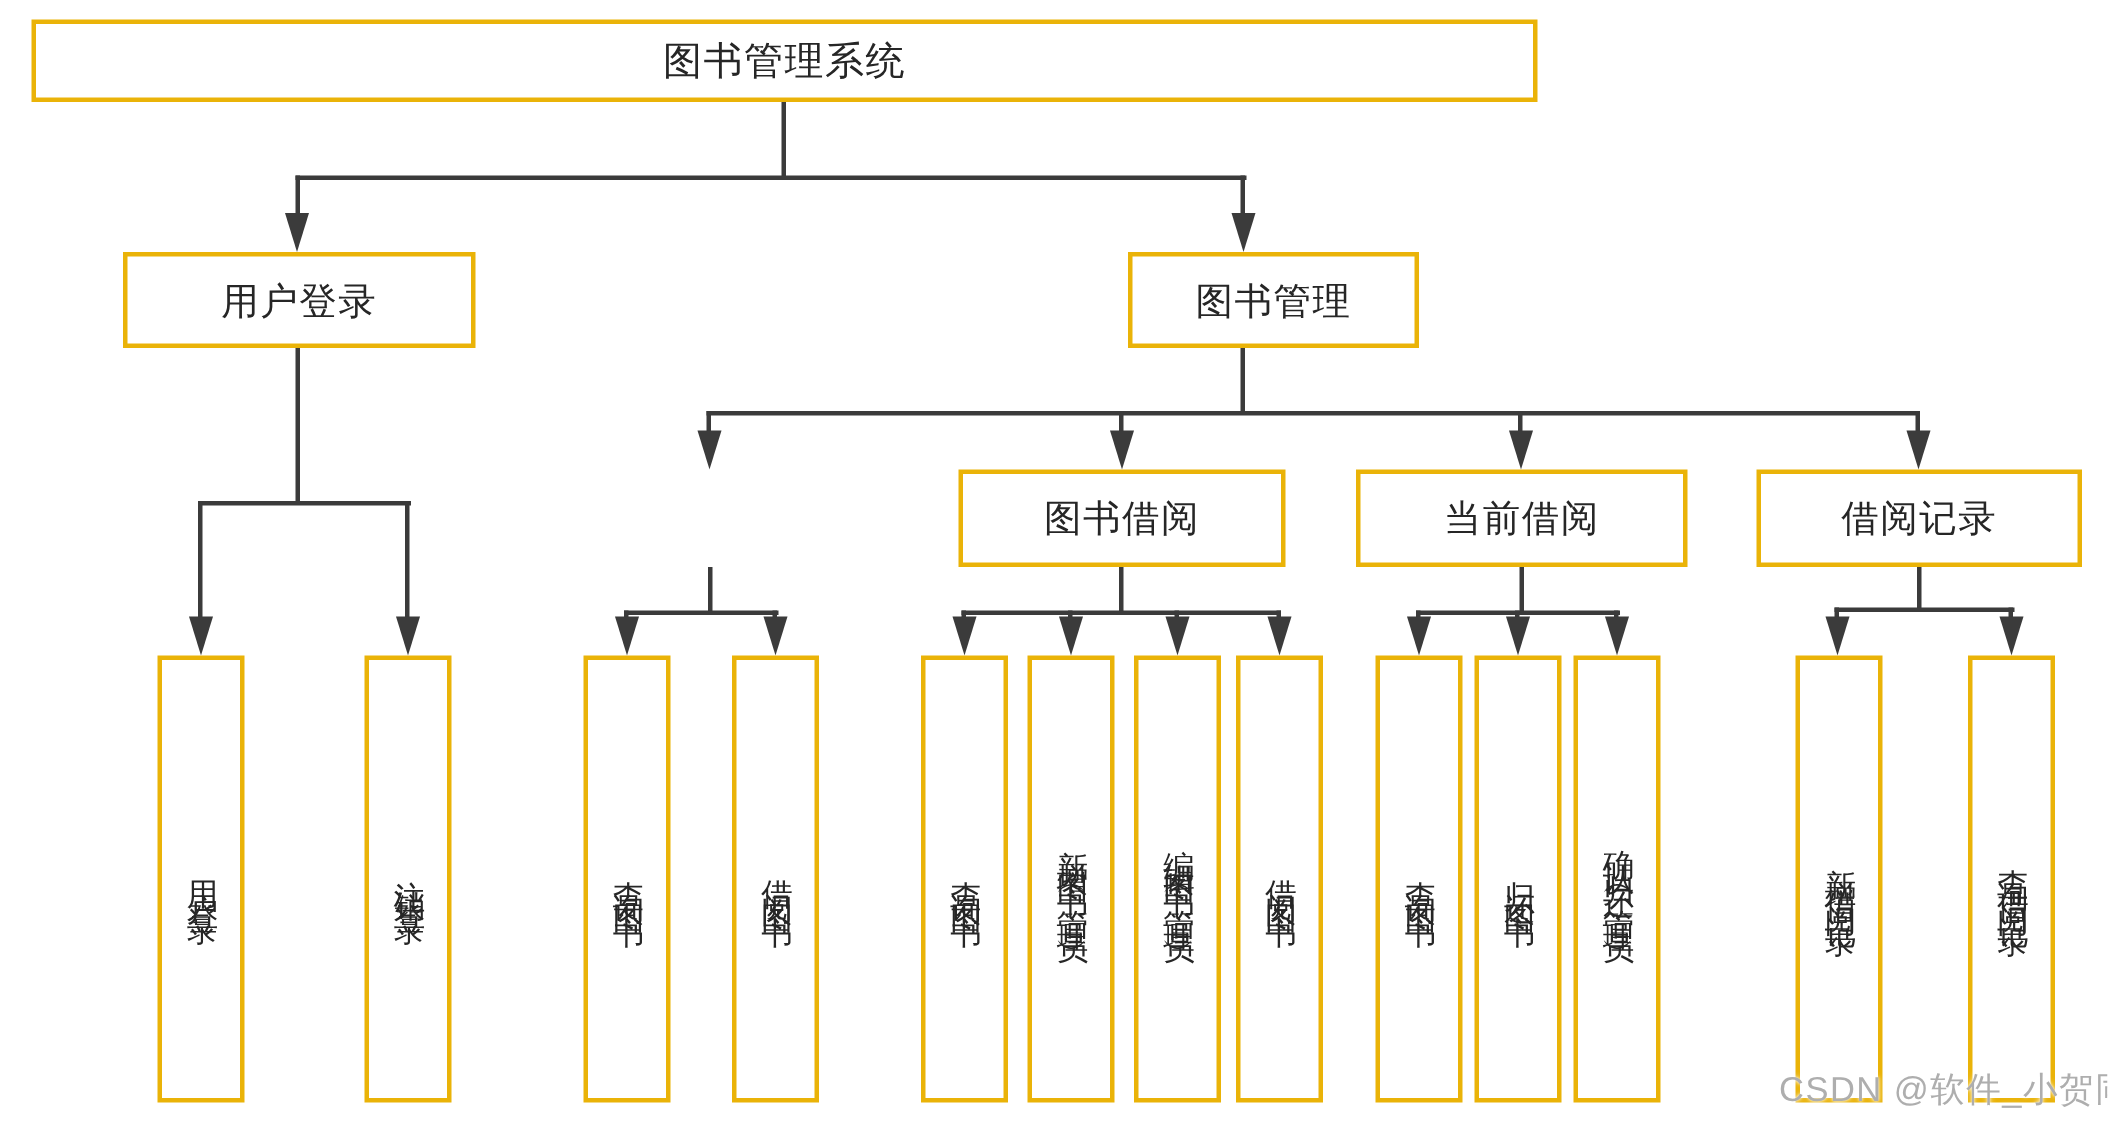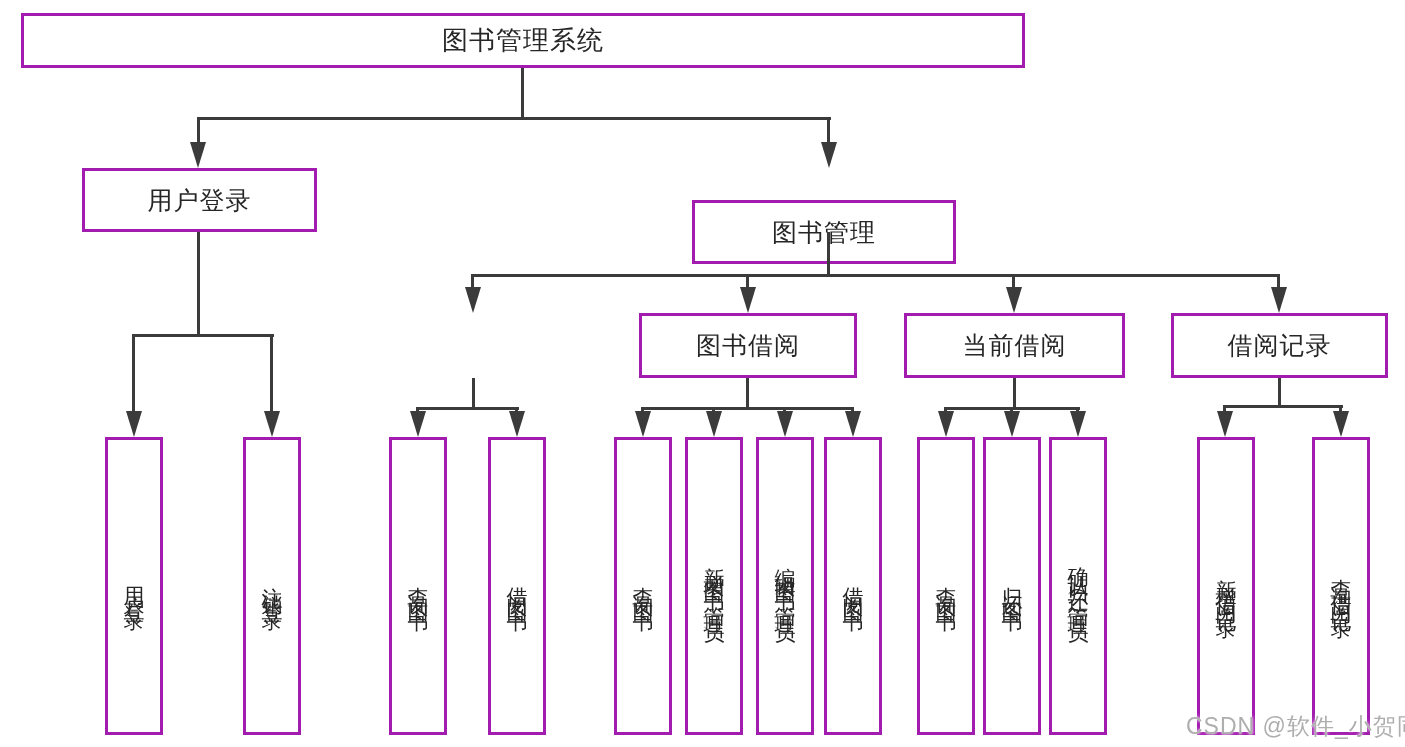--- a/index.html
+++ b/index.html
@@ -1,21 +1,21 @@
 <!DOCTYPE html>
 <html><head>
 <meta charset="utf-8">
 <style>
   html,body{margin:0;padding:0;background:#ffffff;}
   #canvas{
     position:relative;width:1405px;height:747px;background:#ffffff;overflow:hidden;
     font-family:"Liberation Sans","DejaVu Sans",sans-serif;
   }
   .box{
-    position:absolute;background:#ffffff;border:3px solid #a21caf;box-sizing:border-box;
+    position:absolute;background:#ffffff;border:3px solid #eab308;box-sizing:border-box;
     display:flex;align-items:center;justify-content:center;color:#262626;
   }
   .lv1{font-size:26px;letter-spacing:1px;}
   .lv2,.lv3{font-size:25px;letter-spacing:1px;}
   .leaf .vtext{
     writing-mode:vertical-rl;text-orientation:mixed;
     font-size:21px;line-height:1.15;letter-spacing:8px;color:#262626;
   }
   .vline{position:absolute;width:3px;background:#3b3b3b;}
   .hline{position:absolute;height:3px;background:#3b3b3b;}
@@ -35,21 +35,21 @@
 
 <div id="canvas">
 
   <div class="box lv1" style="left:21px;top:13px;width:1004px;height:55px;">
     <span>图书管理系统</span>
   </div>
 
   <div class="box lv2" style="left:82px;top:168px;width:235px;height:64px;">
     <span>用户登录</span>
   </div>
-  <div class="box lv2" style="left:692px;top:168px;width:264px;height:64px;margin-top:32px;">
+  <div class="box lv2" style="left:752px;top:168px;width:194px;height:64px;">
     <span>图书管理</span>
   </div>
 
   <div class="box lv3" style="left:904px;top:313px;width:221px;height:65px;">
     <span>当前借阅</span>
   </div>
   <div class="box lv3" style="left:639px;top:313px;width:218px;height:65px;">
     <span>图书借阅</span>
   </div>
   <div class="box lv3" style="left:1171px;top:313px;width:217px;height:65px;">

